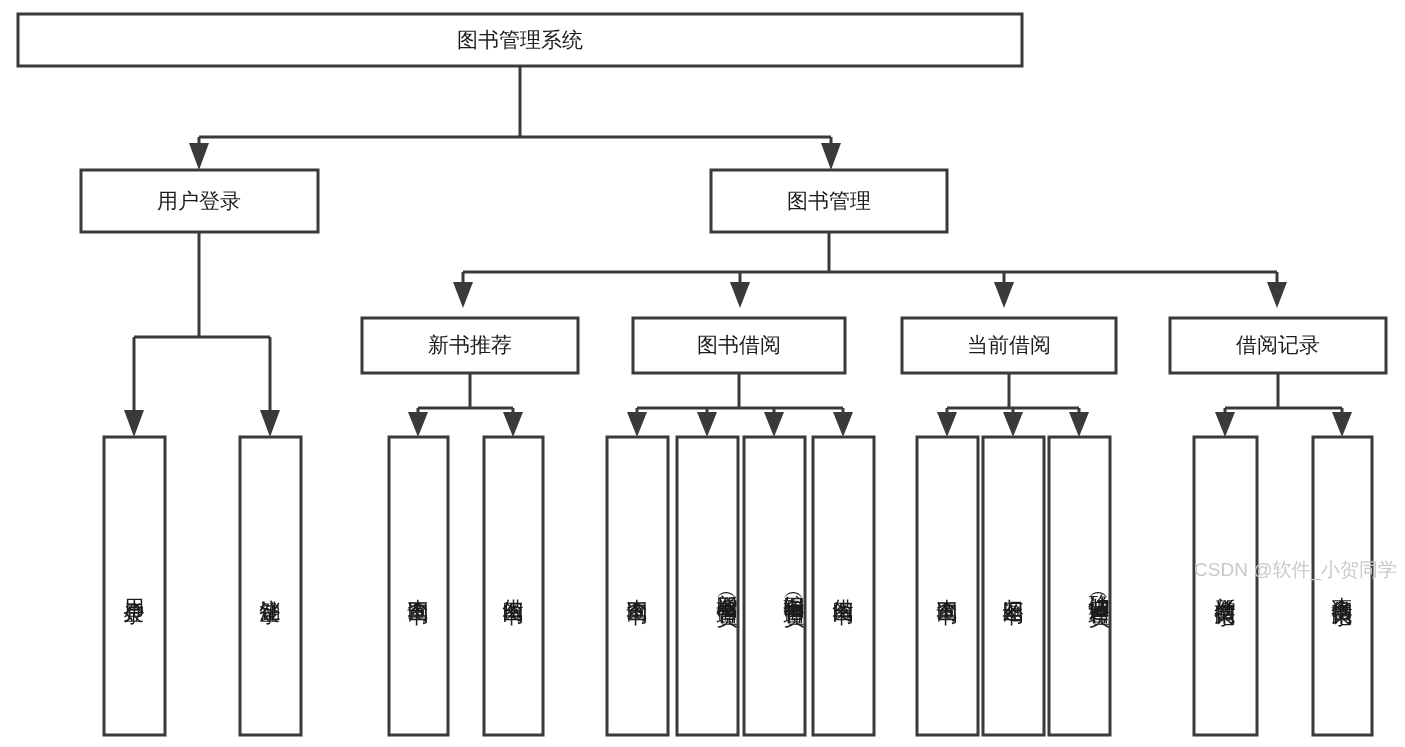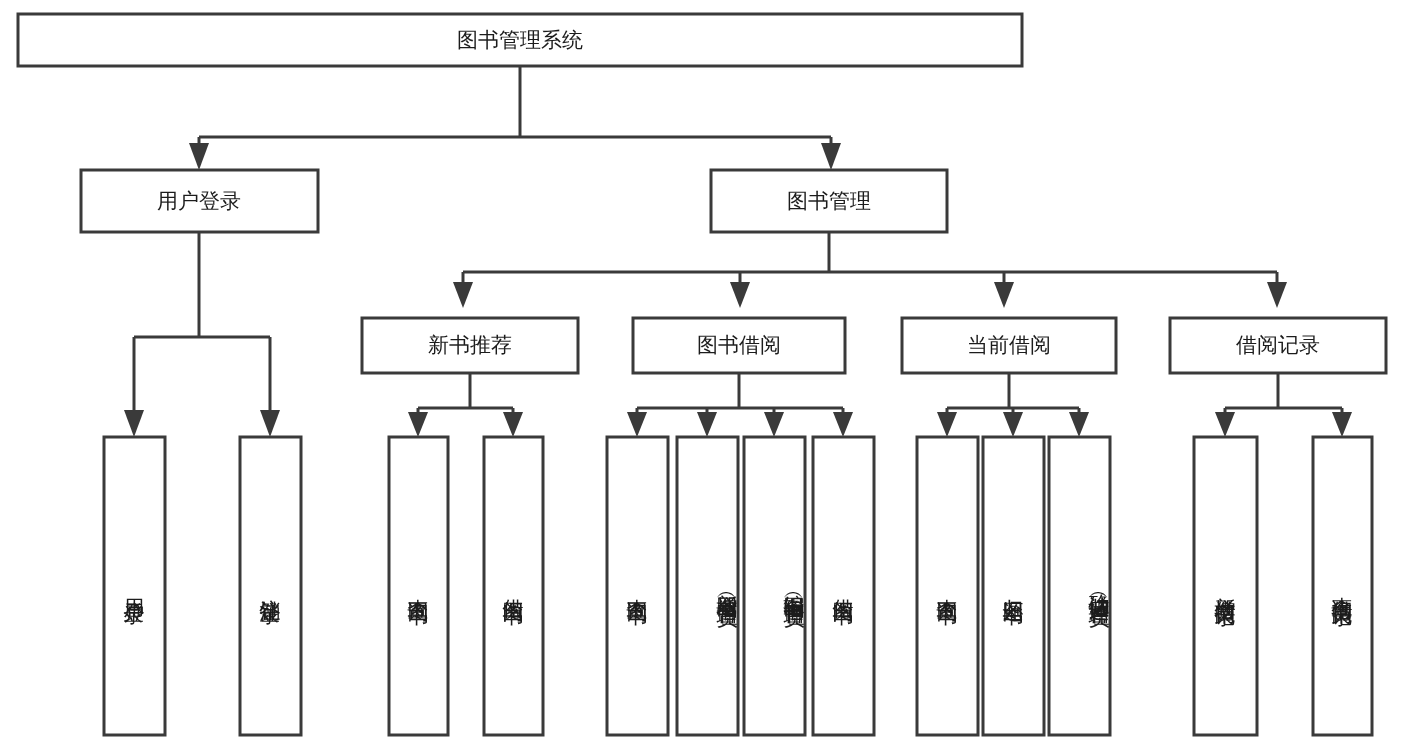--- a/index.html
+++ b/index.html
@@ -219,14 +219,15 @@
   <div class="node-label-v" style="left:744px; top:437px; width:61px; height:298px; align-items:flex-start;">编辑图书（管理员）</div>
   <div class="node-label-v" style="left:813px; top:437px; width:61px; height:298px;">借阅图书</div>
 
   <div class="node-label-v" style="left:917px; top:437px; width:61px; height:298px;">查询图书</div>
   <div class="node-label-v" style="left:983px; top:437px; width:61px; height:298px;">归还图书</div>
   <div class="node-label-v" style="left:1049px; top:437px; width:61px; height:298px; align-items:flex-start;">确认归还（管理员）</div>
 
   <div class="node-label-v" style="left:1194px; top:437px; width:63px; height:298px;">新增借阅记录</div>
   <div class="node-label-v" style="left:1313px; top:437px; width:59px; height:298px;">查询借阅记录</div>
 
+  <div class="watermark">CSDN @软件_小贺同学</div>
 
 </div>
 
 </body></html>

